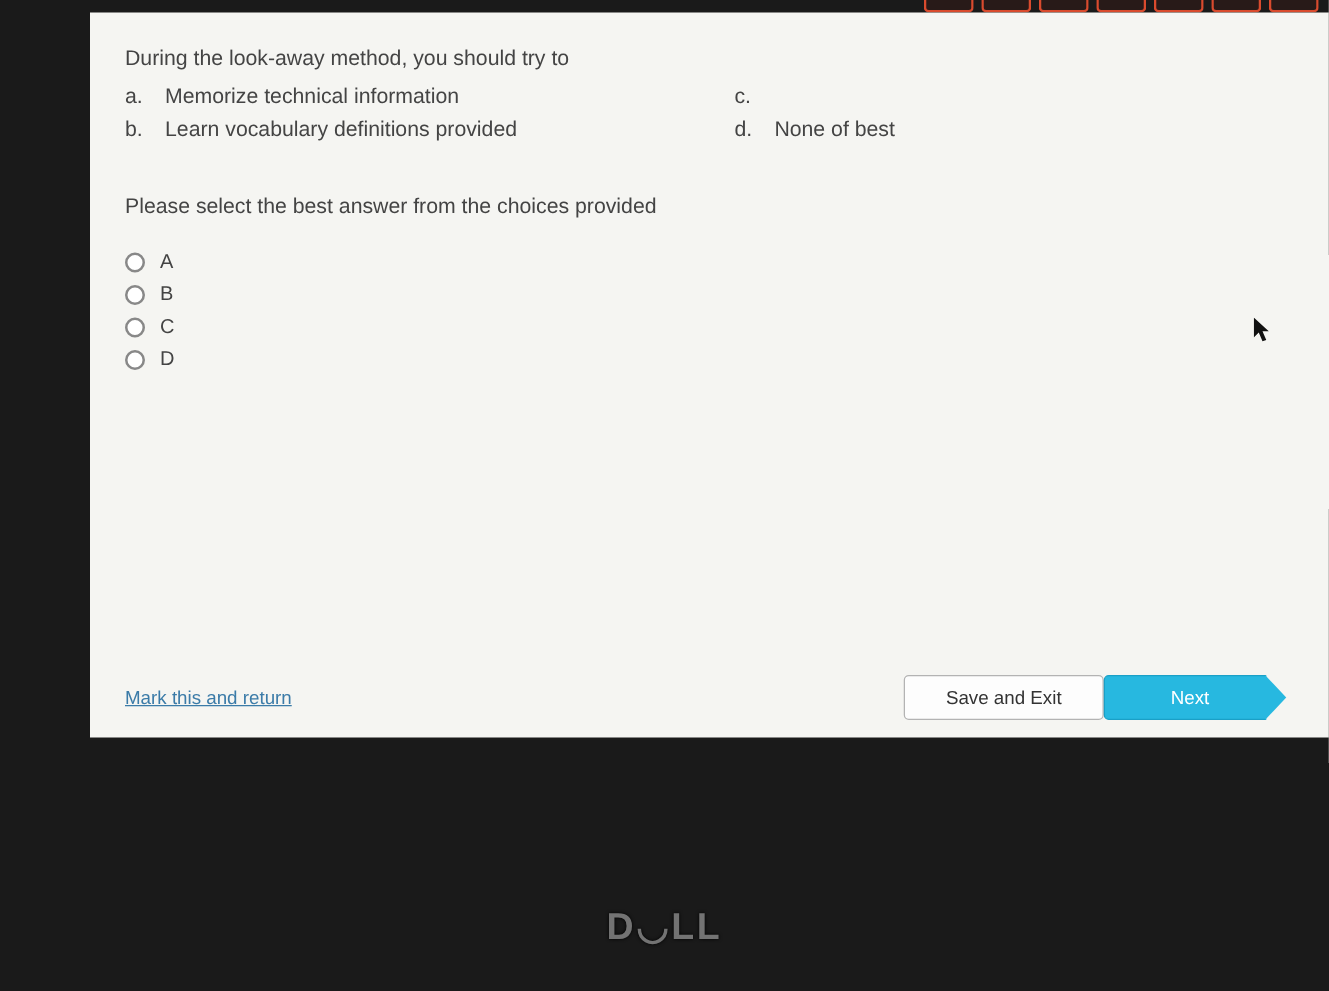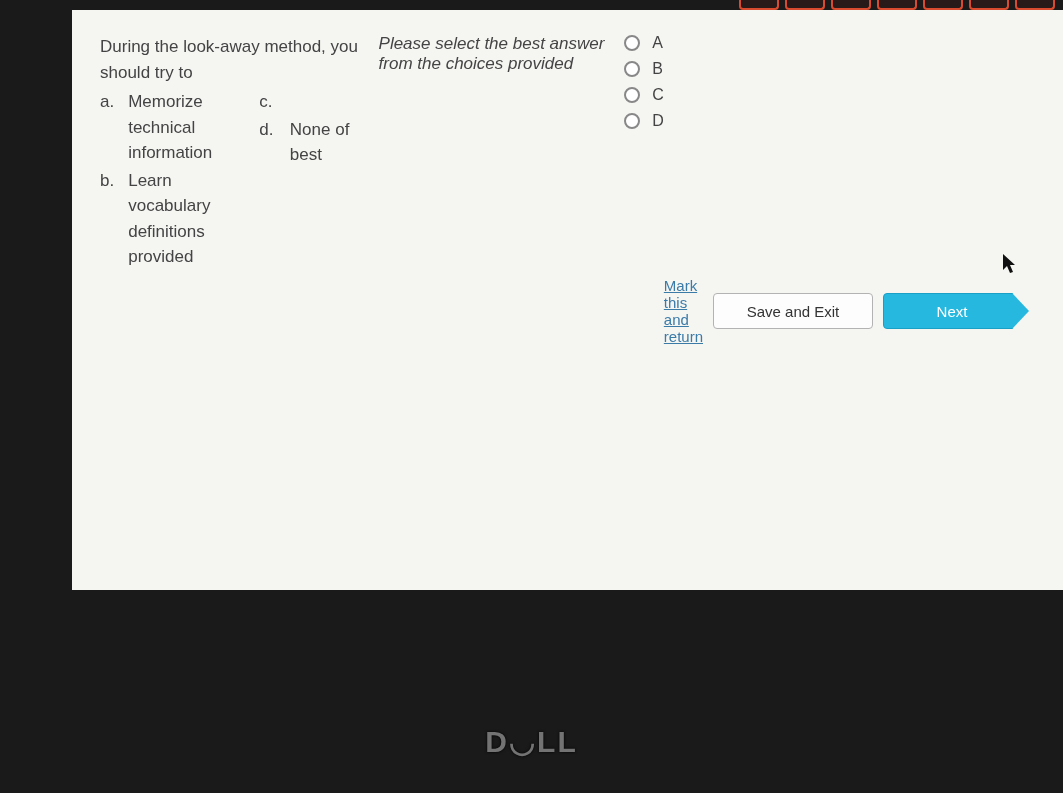--- a/index.html
+++ b/index.html
@@ -13,21 +13,21 @@
     }
     .quiz-panel {
       position: absolute;
       top: 10px;
       left: 72px;
       width: 991px;
       height: 580px;
       background: #f5f5f2;
       padding: 24px 28px 14px 28px;
       display: flex;
-      flex-direction: row;
+      flex-direction: column;
     }
     .question-block {
       color: #444;
       font-size: 17px;
       line-height: 1.5;
       margin-bottom: 36px;
     }
     .question-row {
       display: flex;
       gap: 40px;
@@ -39,21 +39,20 @@
     .opt-line {
       display: flex;
       gap: 14px;
       margin-bottom: 2px;
     }
     .opt-letter { width: 18px; }
     .instruction {
       color: #444;
       font-size: 17px;
       margin-bottom: 26px;
-      font-style: italic;
     }
     .answers {
       margin-bottom: auto;
     }
     .answer-row {
       display: flex;
       align-items: center;
       gap: 12px;
       font-size: 16px;
       color: #444;
@@ -64,21 +63,21 @@
     .radio {
       width: 16px;
       height: 16px;
       border: 2px solid #888;
       border-radius: 50%;
       background: #fff;
     }
     .footer-row {
       display: flex;
       align-items: center;
-      gap: 10px;
+      gap: 0;
       margin-top: 12px;
     }
     .mark-link {
       color: #3b7ba8;
       font-size: 15px;
       text-decoration: underline;
       cursor: pointer;
       margin-right: auto;
     }
     .btn {

